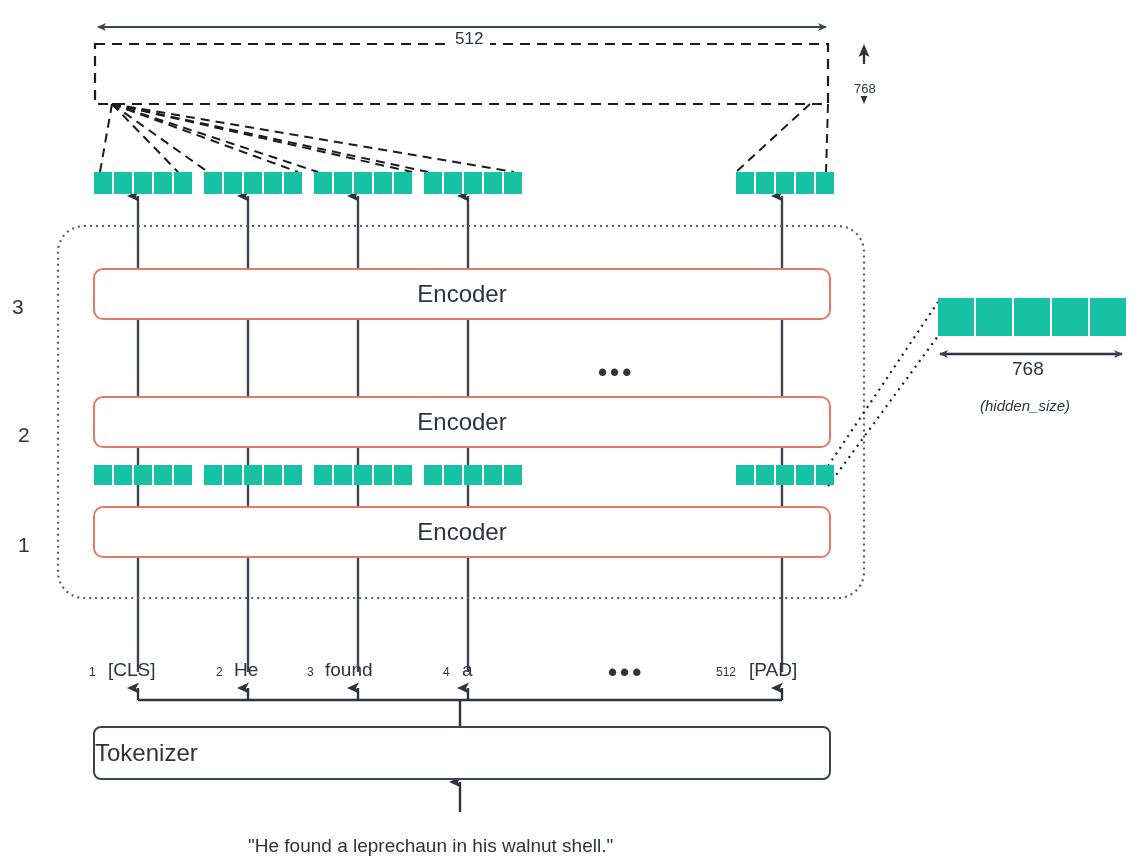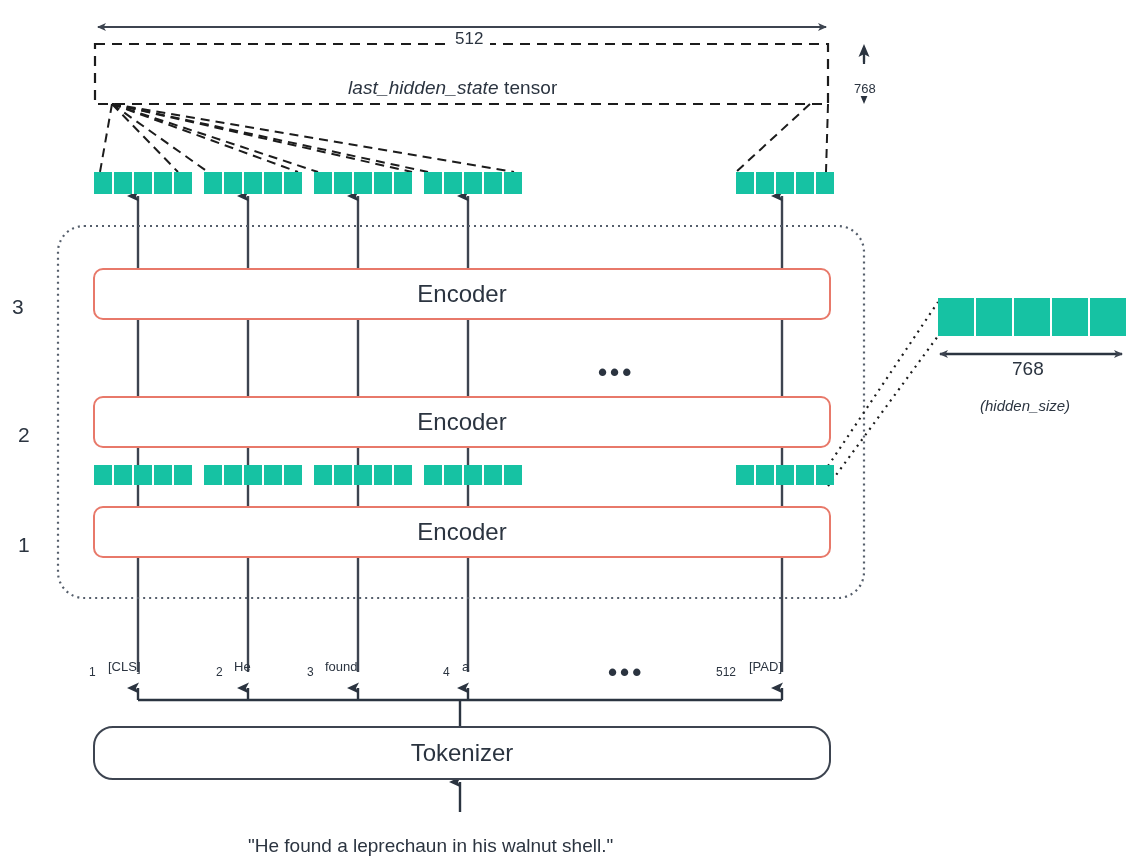--- a/index.html
+++ b/index.html
@@ -55,21 +55,21 @@
     font-size: 21px;
   }
   .encoder-text {
     font-size: 24px;
     color: #2b3440;
   }
   .tok-idx {
     font-size: 12px;
   }
   .tok-word {
-    font-size: 13px;
+    font-size: 19px;
   }
   .dots {
     font-size: 26px;
     letter-spacing: 3px;
     font-weight: bold;
     line-height: 1;
   }
   .sentence {
     font-size: 19px;
   }
@@ -107,25 +107,25 @@
     border: 2px solid #e8796a;
     border-radius: 10px;
     background: #ffffff;
     display: flex;
     align-items: center;
     justify-content: center;
   }
   .tok-box {
     position: absolute;
     border: 2px solid #3d4450;
-    border-radius: 20px;
+    border-radius: 8px;
     background: #ffffff;
     display: flex;
     align-items: center;
-    justify-content: center;
+    justify-content: flex-start;
   }
 </style>
 </head>
 <body>
 
 <div id="stage">
 
   <svg id="svg-layer" viewBox="0 0 1138 866" xmlns="http://www.w3.org/2000/svg">
     <defs>
       <marker id="ah" markerWidth="10" markerHeight="10" refX="8" refY="4" orient="auto" markerUnits="userSpaceOnUse">
@@ -224,23 +224,20 @@
       <line x1="460" y1="700" x2="460" y2="726"></line>
     </g>
 
     <g>
       <line x1="460" y1="812" x2="460" y2="782" stroke="#2b3440" stroke-width="2.4" marker-end="url(#ah-up)"></line>
     </g>
   </svg>
 
   <div class="lbl dim-512" style="left:448px; top:14px; background:#fff; padding:0 7px;">512</div>
 
-  <div class="lbl tensor-label" style="left:348px; top:62px;">
-    <i>last_hidden_state</i><span> tensor</span>
-  </div>
 
   <div class="lbl dim-768-v" style="left:853px; top:66px; background:#fff; padding:0 1px;">768</div>
 
   <div class="cell-row" style="left:94px; top:172px;">
     <div class="cell" style="width:18px;height:22px;"></div>
     <div class="cell" style="width:18px;height:22px;"></div>
     <div class="cell" style="width:18px;height:22px;"></div>
     <div class="cell" style="width:18px;height:22px;"></div>
     <div class="cell" style="width:18px;height:22px;"></div>
   </div>

